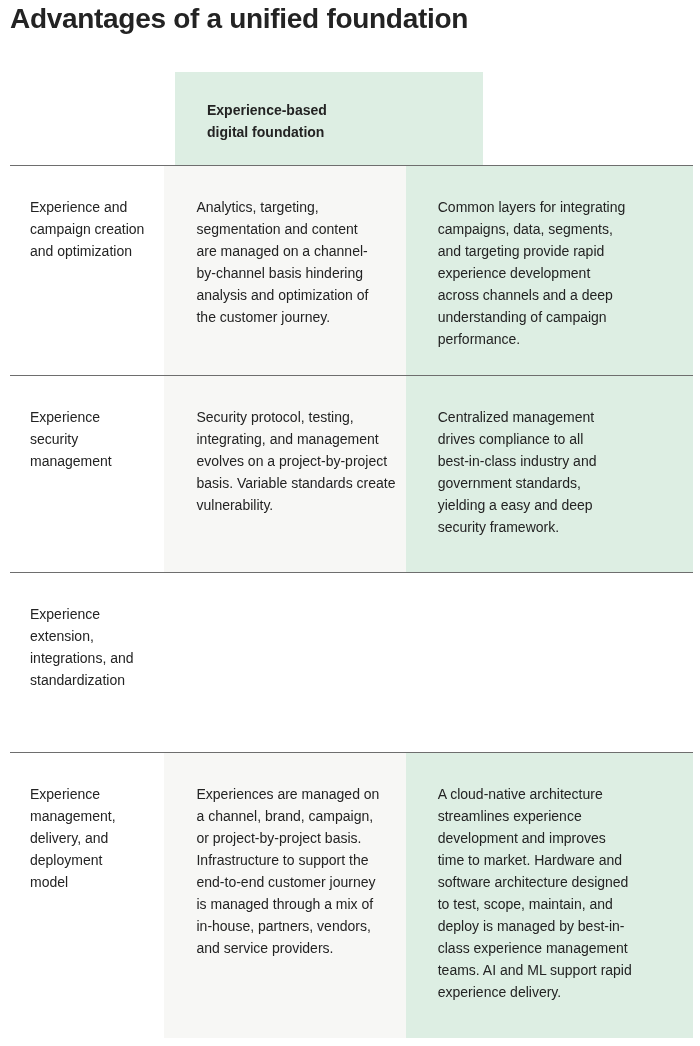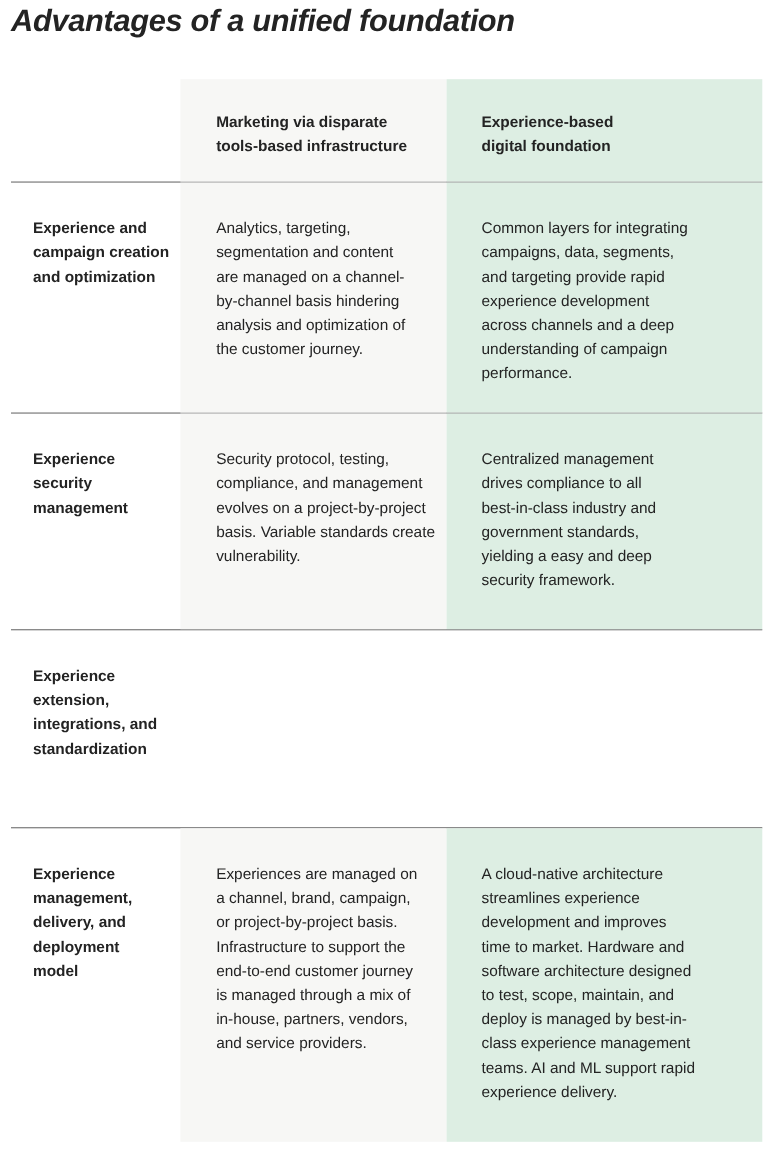--- a/index.html
+++ b/index.html
@@ -21,42 +21,41 @@
   }
   .page-title {
     height: 72px;
     margin: 0 0 0 10px;
     padding-top: 2px;
     font-size: 28px;
     line-height: 34px;
     font-weight: bold;
     letter-spacing: -0.3px;
     color: var(--text);
-    font-style: italic;
   }
   .table {
     margin-left: 10px;
     width: 683px;
   }
   .row { display: flex; }
   .body-row { border-top: 1px solid var(--divider); }
   .header-row { height: 93px; }
   .row-1 { height: 210px; }
   .row-2 { height: 197px; }
   .row-3 { height: 180px; }
   .row-4 { height: 286px; }
   .cell {
     font-size: 14px;
     line-height: 22px;
     white-space: pre-line;
   }
   .label-cell {
     width: 165px;
     padding: 30px 8px 0 20px;
-    font-weight: bold;
+    font-weight: normal;
   }
   .disparate-cell {
     width: 258px;
     padding: 30px 8px 0 32px;
     background: var(--disparate-column-bg);
   }
   .unified-cell {
     width: 308px;
     padding: 30px 6px 0 32px;
     background: var(--unified-column-bg);
@@ -65,22 +64,20 @@
 </style>
 </head>
 <body>
 
 <h1 class="page-title">Advantages of a unified foundation</h1>
 
 <div class="table">
 
   <div class="row header-row">
     <div class="cell label-cell"></div>
-    <div class="cell disparate-cell">Marketing via disparate
-tools-based infrastructure</div>
     <div class="cell unified-cell">Experience-based
 digital foundation</div>
   </div>
 
   <div class="row body-row row-1">
     <div class="cell label-cell">Experience and
 campaign creation
 and optimization</div>
     <div class="cell disparate-cell">Analytics, targeting,
 segmentation and content
@@ -95,21 +92,21 @@
 across channels and a deep
 understanding of campaign
 performance.</div>
   </div>
 
   <div class="row body-row row-2">
     <div class="cell label-cell">Experience
 security
 management</div>
     <div class="cell disparate-cell">Security protocol, testing,
-compliance, and management
+integrating, and management
 evolves on a project-by-project
 basis. Variable standards create
 vulnerability.</div>
     <div class="cell unified-cell">Centralized management
 drives compliance to all
 best-in-class industry and
 government standards,
 yielding a easy and deep
 security framework.</div>
   </div>

